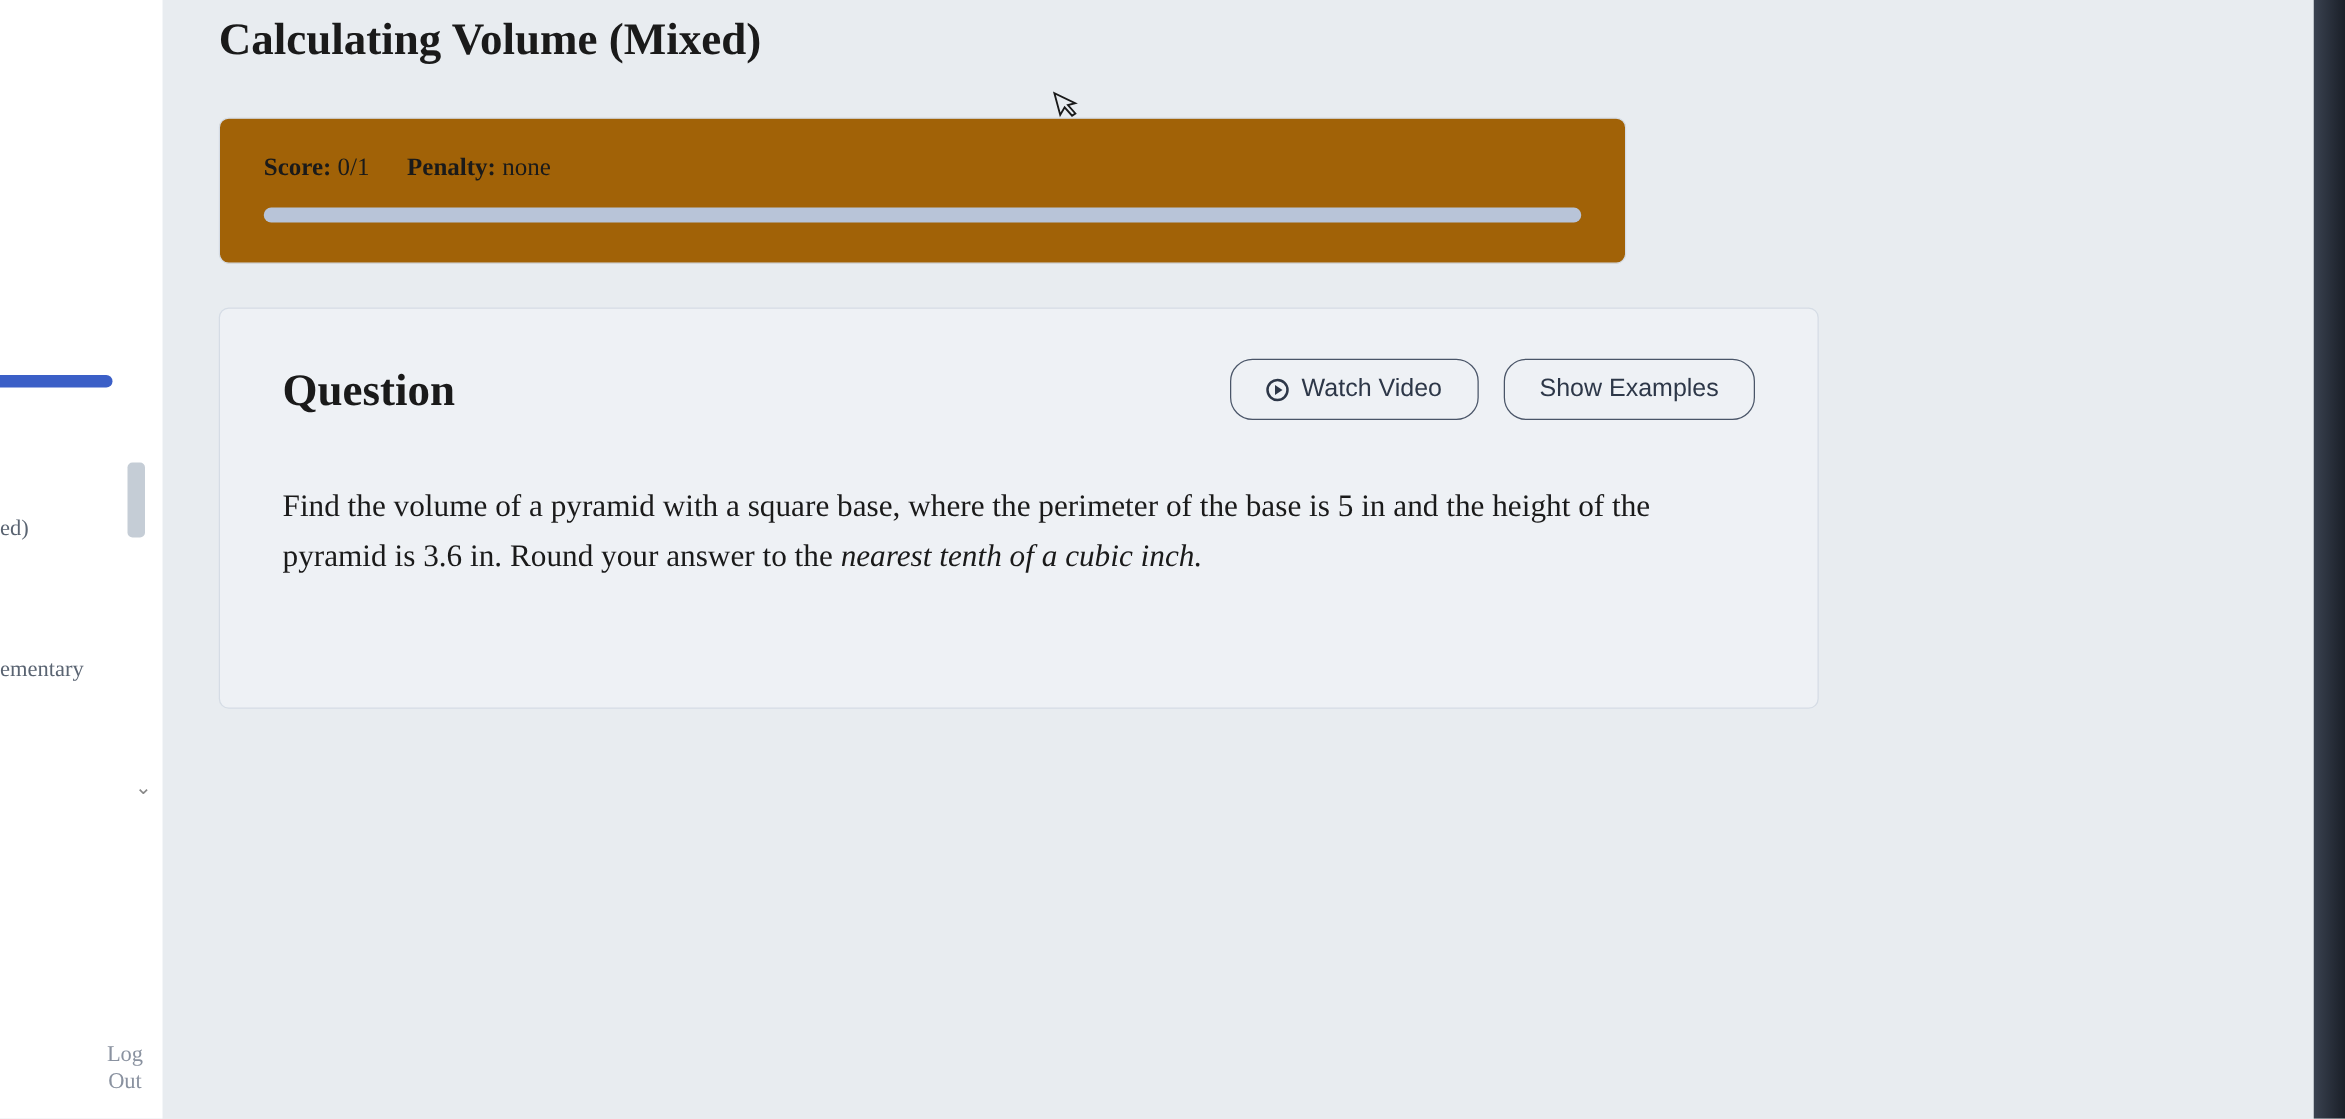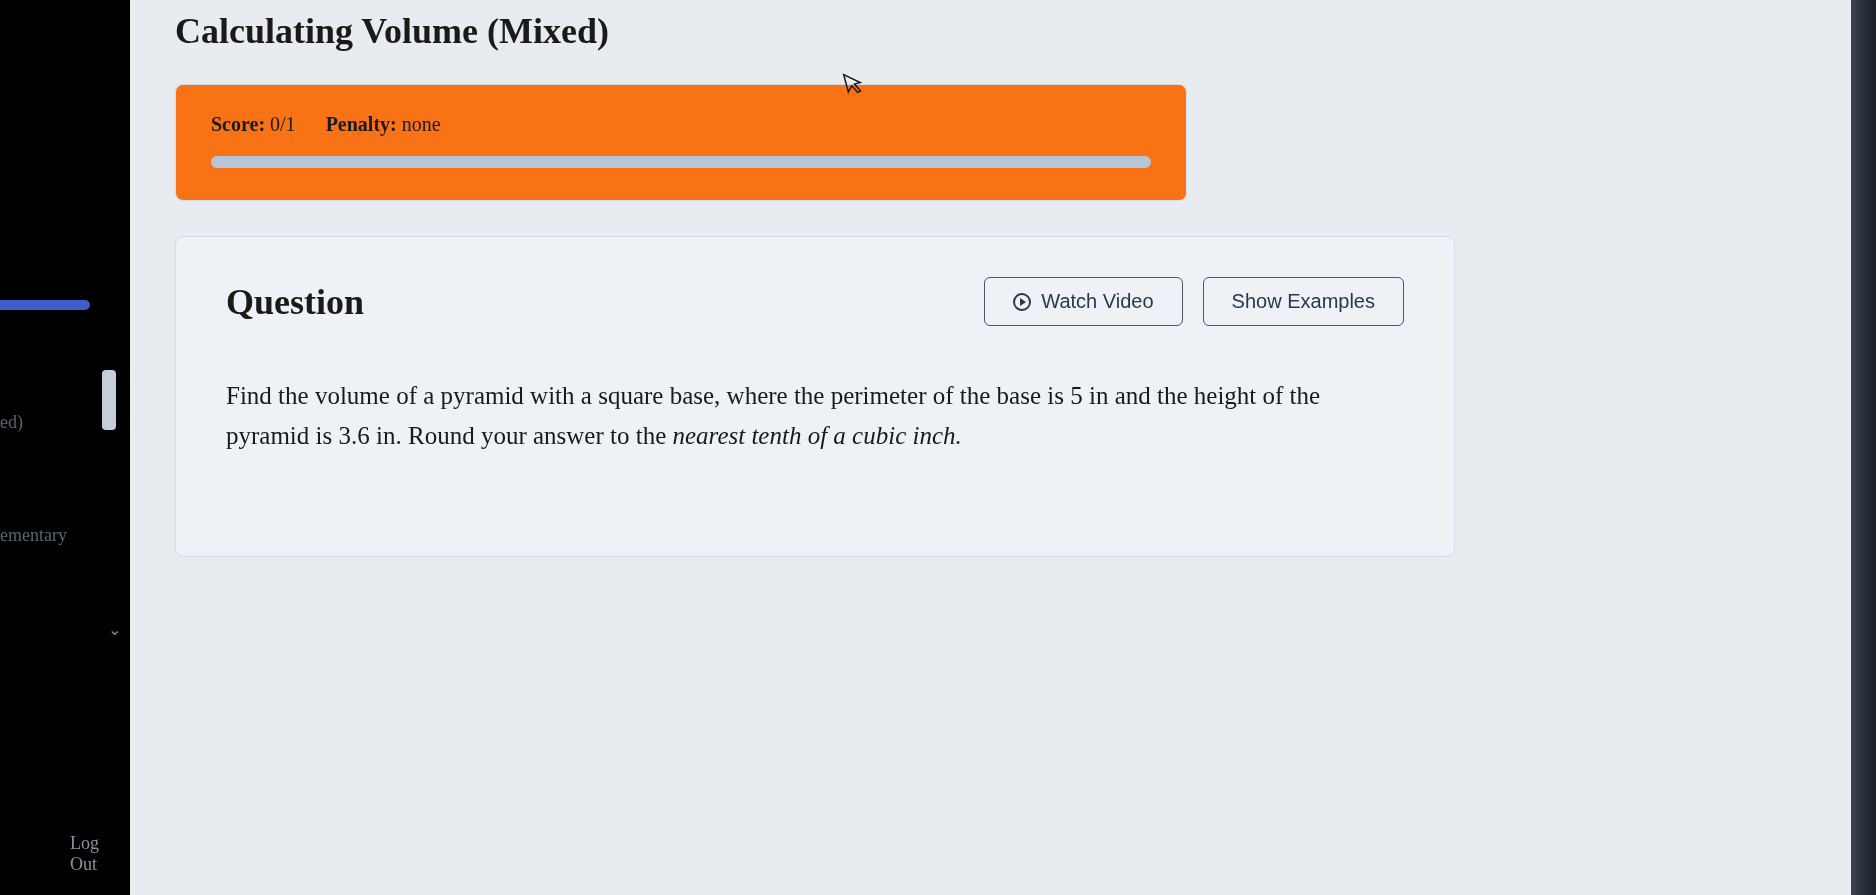--- a/index.html
+++ b/index.html
@@ -16,21 +16,22 @@
       overflow: hidden;
       position: relative;
     }
     
     .sidebar {
       position: absolute;
       left: 0;
       top: 0;
       width: 130px;
       height: 100%;
-      background: #000000;
+      background: #ffffff;
+      text-align: center;
     }
     
     .sidebar-progress {
       position: absolute;
       top: 300px;
       left: 0;
       width: 90px;
       height: 10px;
       background: #3b5fc7;
       border-radius: 0 5px 5px 0;
@@ -84,30 +85,30 @@
       top: 0;
       right: 40px;
       height: 100%;
     }
     
     .page-title {
       font-size: 36px;
       font-weight: bold;
       color: #1a1a1a;
       margin-top: 10px;
-      margin-bottom: 32px;
+      margin-bottom: 42px;
     }
     
     .score-card {
-      background: #f97316;
+      background: #a16207;
       border: 1px solid #d5dce5;
       border-radius: 8px;
       padding: 28px 35px 32px 35px;
       margin-bottom: 35px;
-      width: 1012px;
+      width: 1126px;
     }
     
     .score-row {
       display: flex;
       gap: 30px;
       margin-bottom: 20px;
     }
     
     .score-label {
       font-size: 20px;
@@ -147,21 +148,21 @@
     }
     
     .header-buttons {
       display: flex;
       gap: 20px;
     }
     
     .outline-button {
       background: transparent;
       border: 1.5px solid #4a5568;
-      border-radius: 6px;
+      border-radius: 18px;
       padding: 12px 28px;
       font-size: 20px;
       color: #2d3748;
       font-family: Arial, sans-serif;
       cursor: pointer;
       display: flex;
       align-items: center;
       gap: 10px;
     }
     

